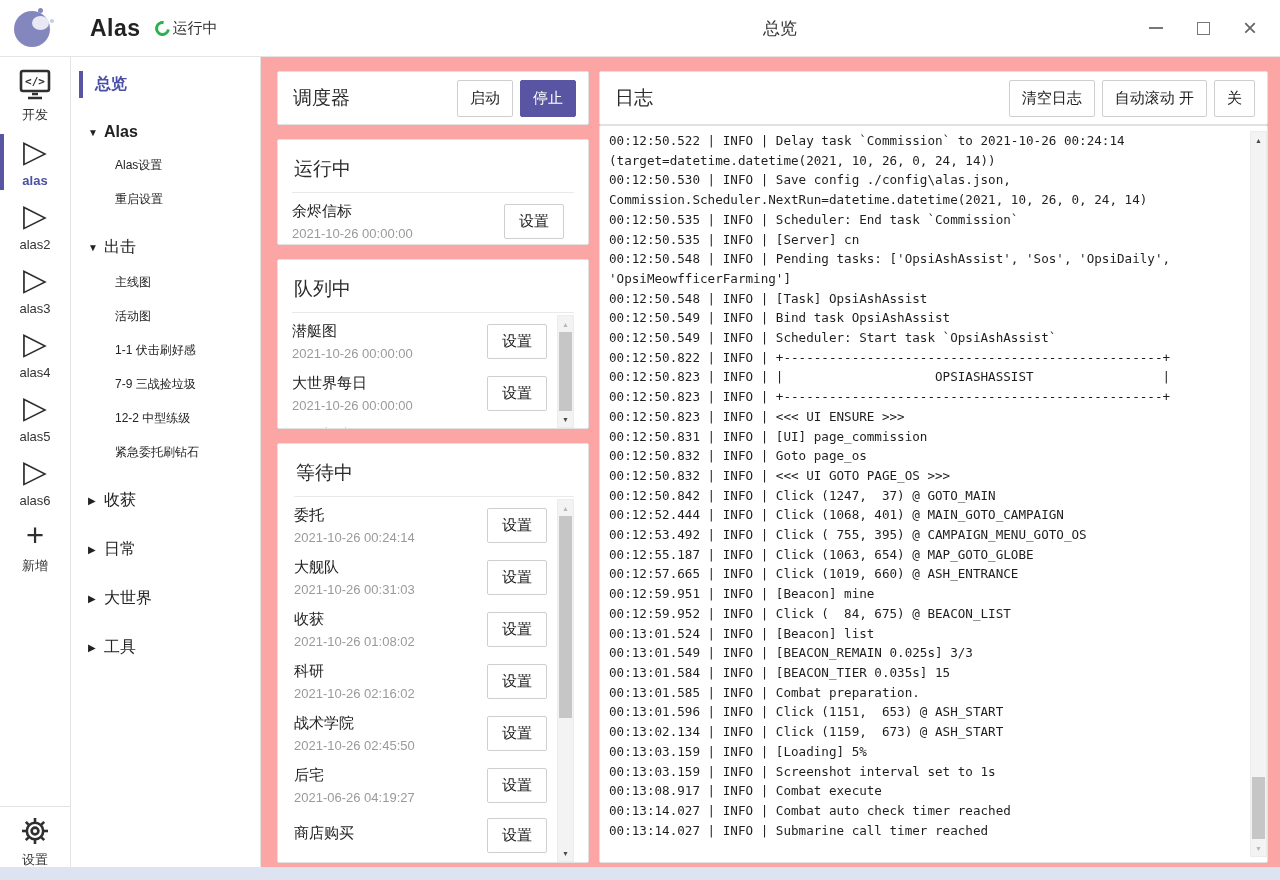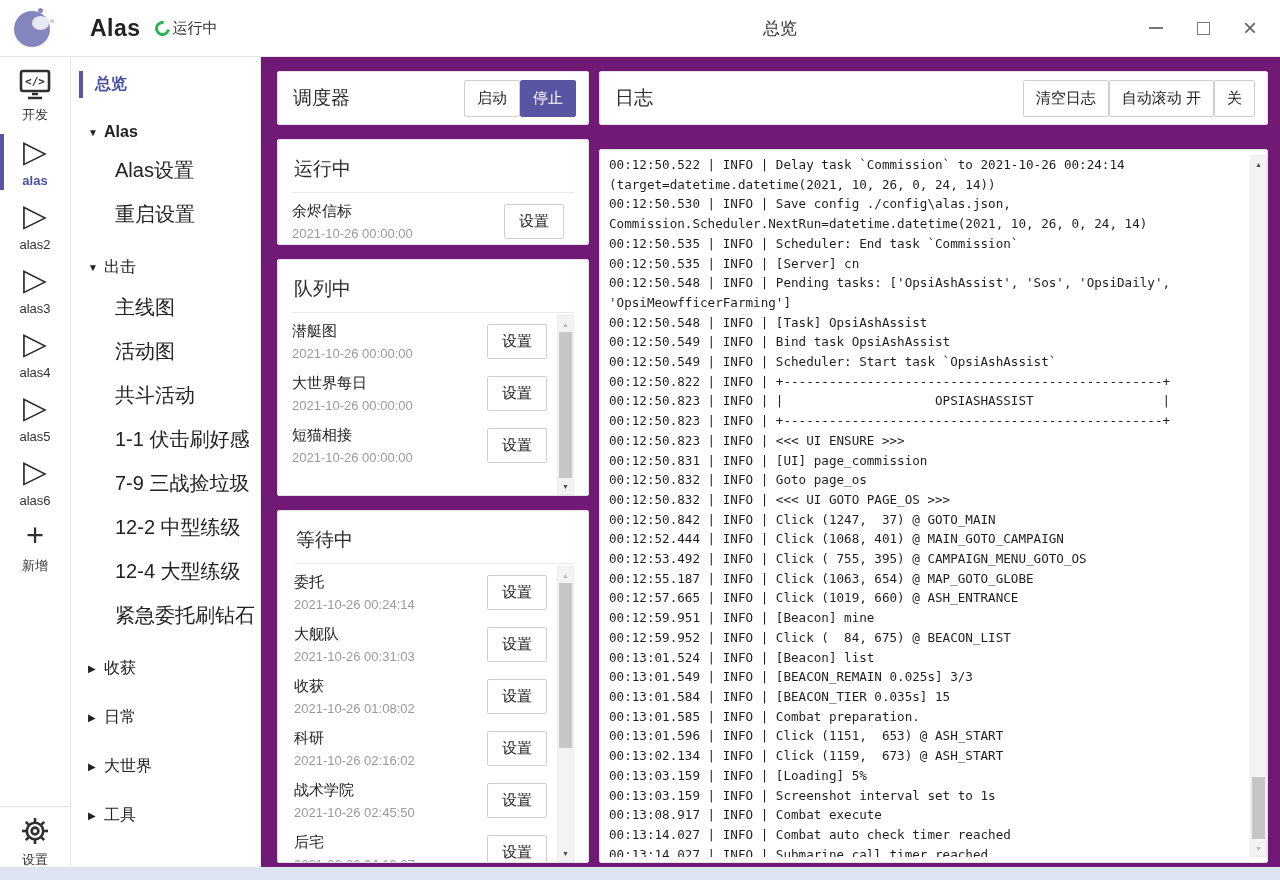--- a/index.html
+++ b/index.html
@@ -37,38 +37,38 @@
   .icon-settings{width:100%; border-top:1px solid #e2e2e2; padding-top:8px; margin-bottom:4px;}
 
   
   .navbar{width:190px; flex:none; border-right:1px solid #e4e4e4; padding:10px 0; background:#fff; overflow:hidden;}
   .nav-overview{position:relative; font-size:16px; font-weight:bold; color:#4b50a7; padding:7px 0 7px 24px; cursor:pointer;}
   .nav-overview::before{content:""; position:absolute; left:8px; top:4px; bottom:4px; width:4px; background:var(--accent);}
   .nav-group{margin-top:14px;}
   .nav-group-header{display:flex; align-items:center; font-size:16px; color:#222; padding:7px 0 7px 17px; cursor:pointer;}
   .nav-group-header .tri{font-size:10px; color:#222; width:16px; flex:none;}
   .nav-group-header .gl{font-weight:bold;}
-  .nav-item{font-size:20px; color:#222; padding:8.5px 0 8.5px 44px; cursor:pointer;}
-
-  
-  .main{flex:1; background:#701a75; padding:14px 12px 16px 16px; display:flex; gap:10px; overflow:hidden;}
+  .nav-item{font-size:12px; color:#222; padding:8.5px 0 8.5px 44px; cursor:pointer;}
+
+  
+  .main{flex:1; background:#fca5a5; padding:14px 12px 16px 16px; display:flex; gap:10px; overflow:hidden;}
   .card{background:#fff; border:1px solid #e2e2e2; border-radius:2px;}
   .col-mid{width:312px; flex:none; display:flex; flex-direction:column; gap:14px;}
-  .col-right{flex:1; display:flex; flex-direction:column; gap:24px; min-width:0;}
+  .col-right{flex:1; display:flex; flex-direction:column; gap:0; min-width:0;}
 
   .header-card{height:54px; flex:none; display:flex; align-items:center; padding:0 12px 0 15px;}
   .header-card .card-title{flex:1; font-size:19px; color:#2b2b2b;}
-  .btn{border:1px solid #cfcfcf; background:#fff; color:#222; font-size:15px; padding:8px 12px; border-radius:2px; cursor:pointer; font-family:inherit; white-space:nowrap;}
+  .btn{border:1px solid #cfcfcf; background:#fff; color:#222; font-size:15px; padding:8px 12px; border-radius:2px; margin-left:7px; cursor:pointer; font-family:inherit; white-space:nowrap;}
   .btn-primary{background:var(--accent); border-color:var(--accent); color:#fff;}
 
   .task-card{padding:12px 14px 0 14px; display:flex; flex-direction:column; overflow:hidden;}
   .task-card .card-title{font-size:19px; color:#2b2b2b; padding:4px 0 10px 2px; flex:none;}
   .tdivider{height:1px; background:#e9e9e9; flex:none;}
   .card-running{height:106px;}
-  .card-queued{height:237px;}
+  .card-queued{height:170px;}
   .card-waiting{flex:1;padding-left:16px;}
   .scroll-wrap{flex:1; display:flex; overflow:hidden; padding-top:2px;justify-content:flex-end;}
   .task-list{flex:1; overflow:hidden; min-width:0;}
   .task-row{display:flex; align-items:center; padding:7px 0 6px;}
   .task-info{flex:1; min-width:0;}
   .task-name{font-size:15px; color:#222; margin-bottom:5px;}
   .task-time{font-size:13px; color:#9a9a9a;}
   .btn-setting{margin:0 10px 0 8px; padding:7px 14px; flex:none;}
 
   
@@ -206,29 +206,27 @@
       <div class="nav-group-header">
         <span class="tri">▼</span>
         <span>出击</span>
       </div>
       <div>
 
           <div class="nav-item">主线图</div>
 
           <div class="nav-item">活动图</div>
 
-          <div class="nav-item">共斗活动</div>
 
           <div class="nav-item">1-1 伏击刷好感</div>
 
           <div class="nav-item">7-9 三战捡垃圾</div>
 
           <div class="nav-item">12-2 中型练级</div>
 
-          <div class="nav-item">12-4 大型练级</div>
 
           <div class="nav-item">紧急委托刷钻石</div>
         </div>
     </div>
 
     <div>
 
         <div class="nav-group">
           <div class="nav-group-header">
             <span class="tri">▶</span>

